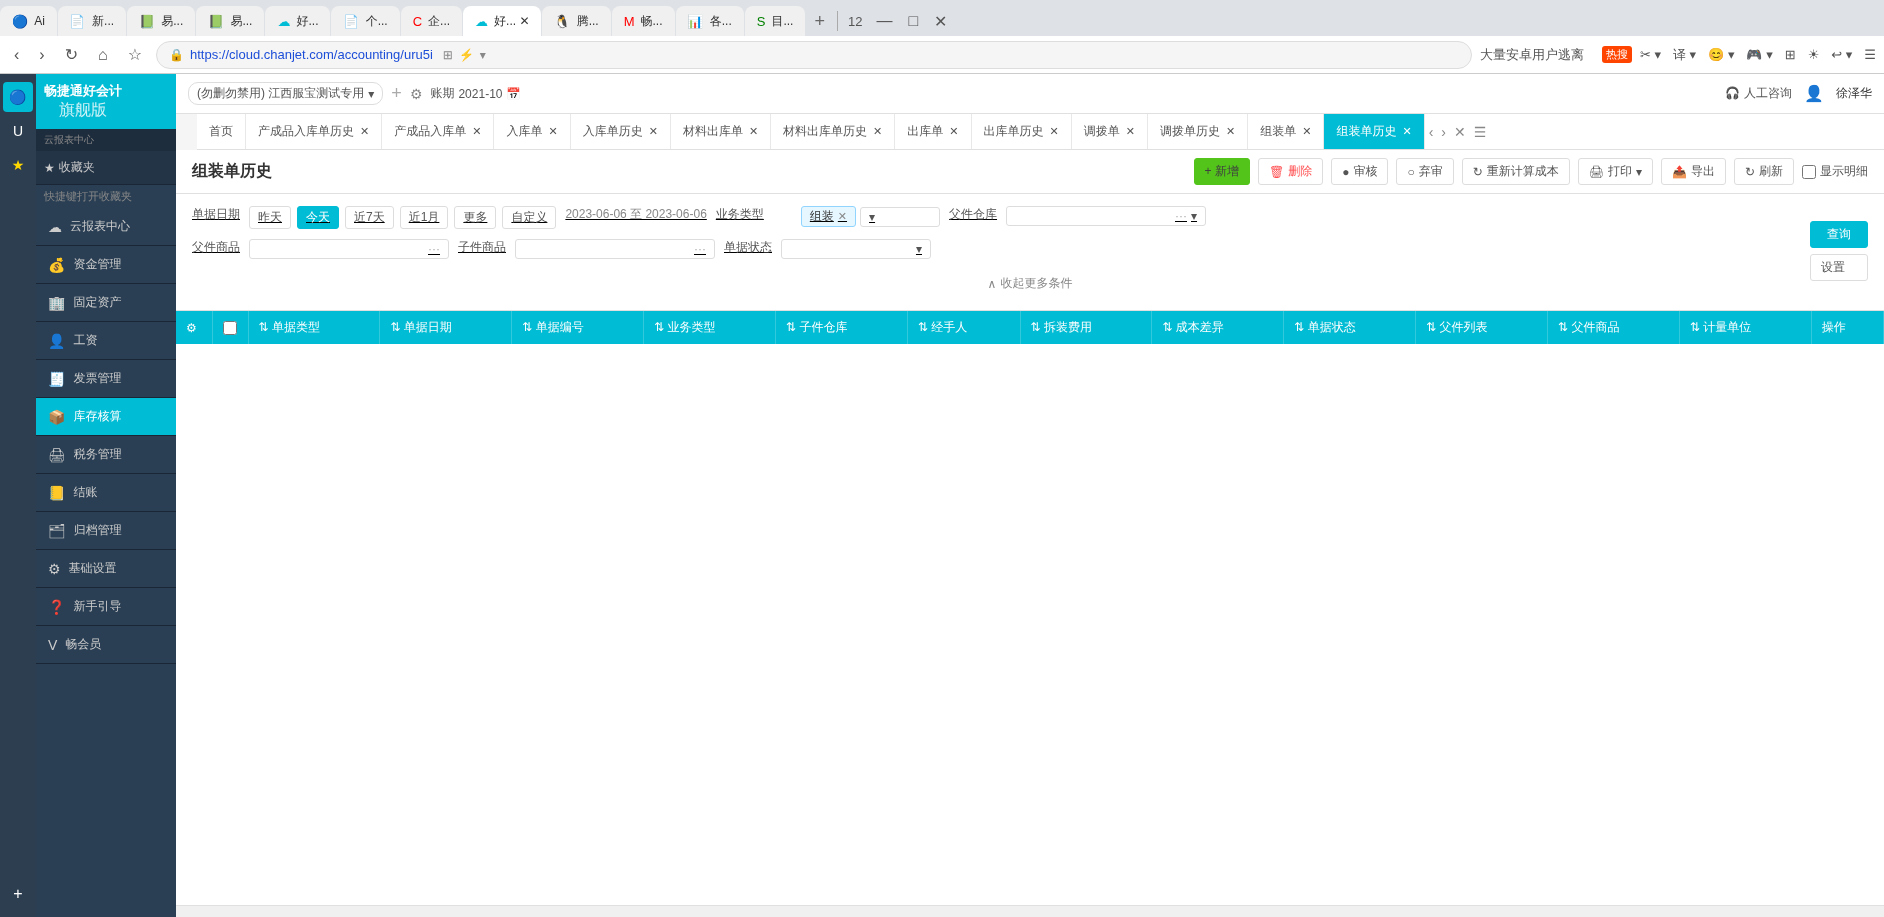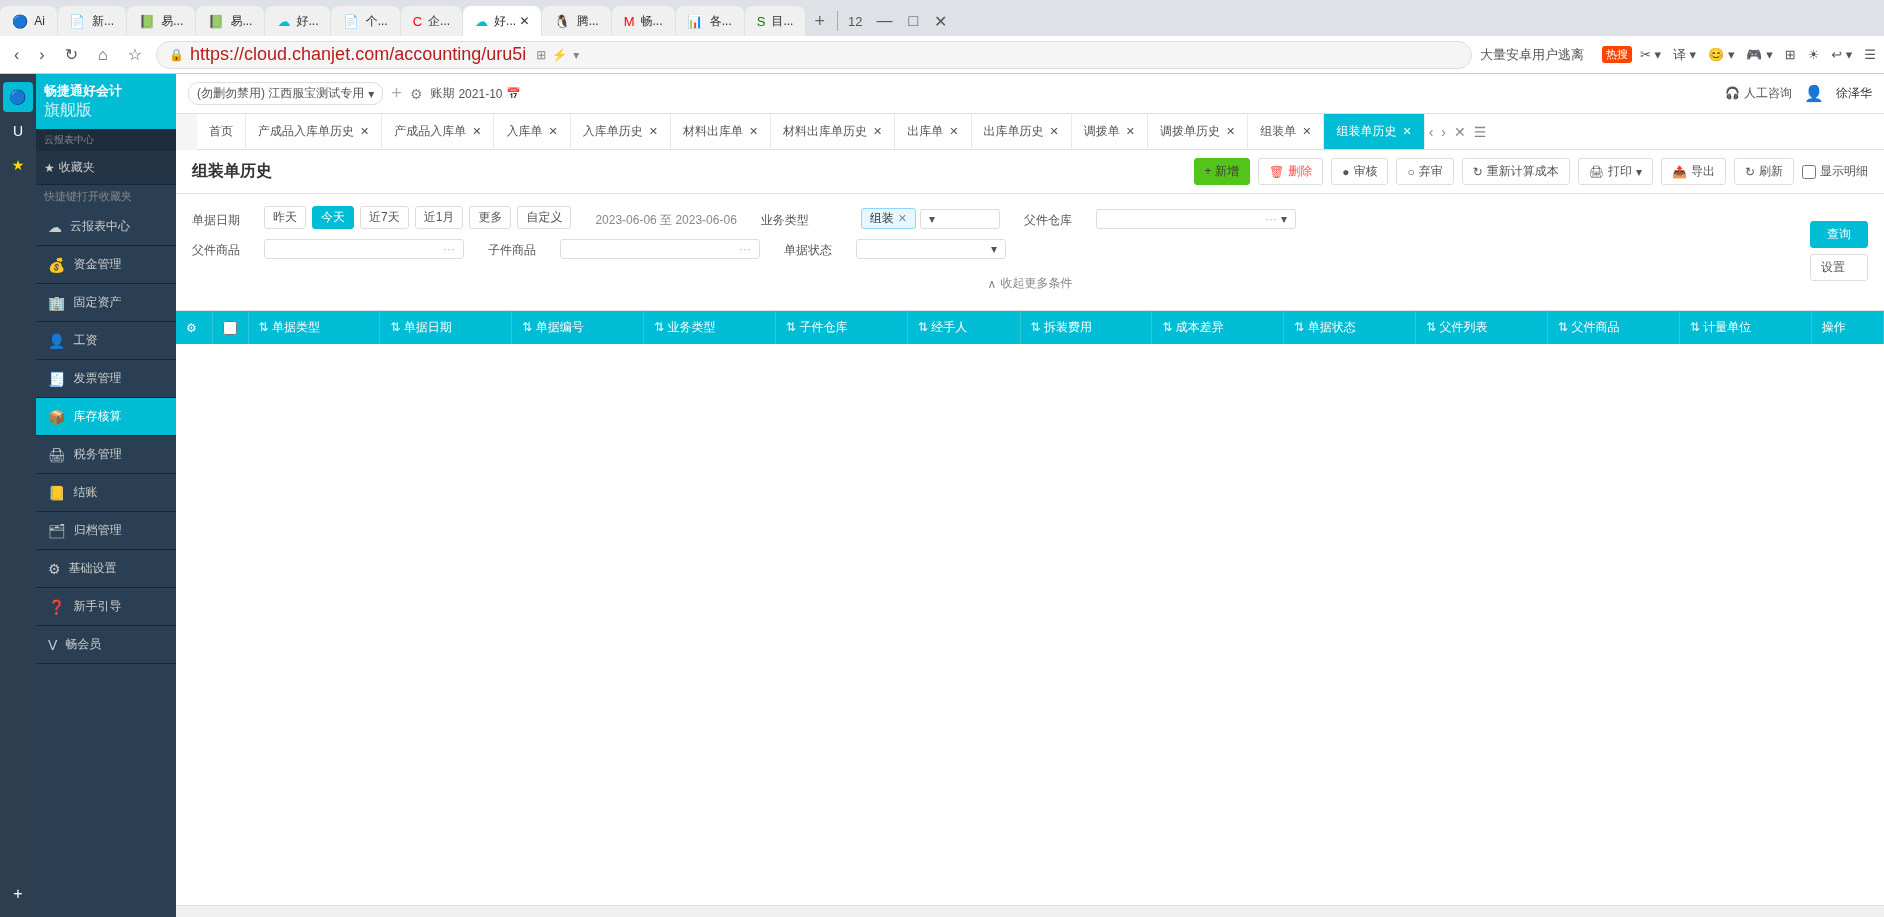--- a/index.html
+++ b/index.html
@@ -9,36 +9,36 @@
     .browser-chrome { background: #dee1e6; width: 1884px; }
     .tab-bar { display: flex; align-items: center; background: #dee1e6; padding: 6px 0 0 0; height: 36px; }
     .tab { display: flex; align-items: center; padding: 0 12px; height: 30px; background: #f0f0f0; border-radius: 8px 8px 0 0; font-size: 12px; color: #333; margin-right: 1px; white-space: nowrap; gap: 6px; max-width: 160px; overflow: hidden; }
     .tab.active { background: #fff; }
     .tab-new { background: none; border: none; font-size: 18px; color: #666; cursor: pointer; padding: 0 8px; }
 
     .address-bar { display: flex; align-items: center; background: #fff; height: 38px; padding: 0 8px; gap: 8px; border-bottom: 1px solid #ccc; }
     .nav-btn { background: none; border: none; font-size: 16px; color: #555; cursor: pointer; padding: 2px 6px; }
     .nav-btn:disabled { color: #bbb; }
     .url-box { flex: 1; display: flex; align-items: center; background: #f5f5f5; border: 1px solid #ddd; border-radius: 20px; padding: 0 12px; height: 28px; gap: 6px; }
-    .url-text { font-size: 18px; color: #b91c1c; }
+    .url-text { font-size: 13px; color: #1d4ed8; }
     .search-area { display: flex; align-items: center; gap: 18px; color: #555; font-size: 13px; }
     .hot-tag { background: #ff4400; color: white; font-size: 11px; padding: 1px 4px; border-radius: 3px; }
     .toolbar-icons { display: flex; align-items: center; gap: 12px; color: #555; font-size: 13px; }
 
     
     .app-layout { display: flex; height: calc(917px - 74px); }
 
     
     .app-sidebar-icons { width: 36px; background: #2c3e50; display: flex; flex-direction: column; align-items: center; padding-top: 8px; gap: 4px; }
     .sidebar-icon-item { width: 30px; height: 30px; display: flex; align-items: center; justify-content: center; border-radius: 4px; cursor: pointer; }
     .sidebar-icon-item span { font-size: 16px; color: white; }
 
     
     .left-nav { width: 140px; background: #2a3f54; display: flex; flex-direction: column; }
-    .nav-header { background: #00bcd4; padding: 8px; display: flex; align-items: center; gap: 6px; }
+    .nav-header { background: #00bcd4; padding: 8px; display: flex; align-items: center; gap: 6px; text-align: center; }
     .nav-logo { color: white; font-size: 13px; font-weight: bold; }
     .nav-logo-sub { color: rgba(255,255,255,0.8); font-size: 16px; }
     .nav-company { padding: 8px; font-size: 11px; color: #aaa; background: #1e2d3d; }
     .nav-bookmark { padding: 8px; background: #243447; display: flex; align-items: center; gap: 4px; color: #ccc; font-size: 12px; cursor: pointer; border-bottom: 1px solid #1a2635; }
     .nav-bookmark-sub { padding: 4px 8px; font-size: 11px; color: #888; cursor: pointer; }
     .nav-items { flex: 1; overflow-y: auto; }
     .nav-item { display: flex; align-items: center; gap: 8px; padding: 10px 12px; color: #ccc; font-size: 12px; cursor: pointer; border-bottom: 1px solid #1a2635; }
     .nav-item.active { background: #00bcd4; color: white; }
     .nav-item-icon { font-size: 14px; }
 
@@ -55,21 +55,21 @@
     .page-header { display: flex; align-items: center; justify-content: space-between; padding: 8px 16px; background: #fff; border-bottom: 1px solid #e0e0e0; }
     .page-title { font-size: 16px; font-weight: bold; color: #333; }
     .header-actions { display: flex; align-items: center; gap: 8px; }
     .btn { display: inline-flex; align-items: center; gap: 4px; padding: 4px 10px; border: 1px solid #ddd; border-radius: 3px; background: #fff; font-size: 12px; color: #555; cursor: pointer; }
     .btn-primary { background: #52c41a; color: #404040; border-color: #52c41a; }
     .btn-danger { color: #ff4d4f; }
     .btn-cyan { background: #00bcd4; color: white; border-color: #00bcd4; padding: 4px 16px; }
 
     
     .filter-area { background: #fff; padding: 12px 16px; border-bottom: 1px solid #e0e0e0; }
-    .filter-row { display: flex; align-items: flex-end; gap: 24px; margin-bottom: 10px; }
+    .filter-row { display: flex; align-items: flex-start; gap: 9px; margin-bottom: 10px; text-decoration: underline; }
     .filter-label { color: #555; font-size: 12px; white-space: nowrap; }
     .date-filters { display: flex; align-items: center; gap: 6px; }
     .date-btn { padding: 2px 8px; border: 1px solid #ddd; border-radius: 3px; font-size: 12px; color: #555; cursor: pointer; background: #fff; }
     .date-btn.active { background: #00bcd4; color: white; border-color: #00bcd4; }
     .date-range { font-size: 12px; color: #888; }
     .filter-tag { display: inline-flex; align-items: center; gap: 4px; background: #e6f7ff; border: 1px solid #91d5ff; border-radius: 3px; padding: 1px 8px; font-size: 12px; color: #333; }
     .filter-tag .remove { color: #888; cursor: pointer; font-size: 11px; }
     .filter-select { display: inline-flex; align-items: center; border: 1px solid #ddd; border-radius: 3px; padding: 2px 8px; font-size: 12px; color: #555; background: #fff; cursor: pointer; gap: 4px; min-width: 80px; }
     .filter-input { border: 1px solid #ddd; border-radius: 3px; padding: 3px 8px; font-size: 12px; color: #555; min-width: 150px; }
     .filter-dots { color: #aaa; cursor: pointer; }

